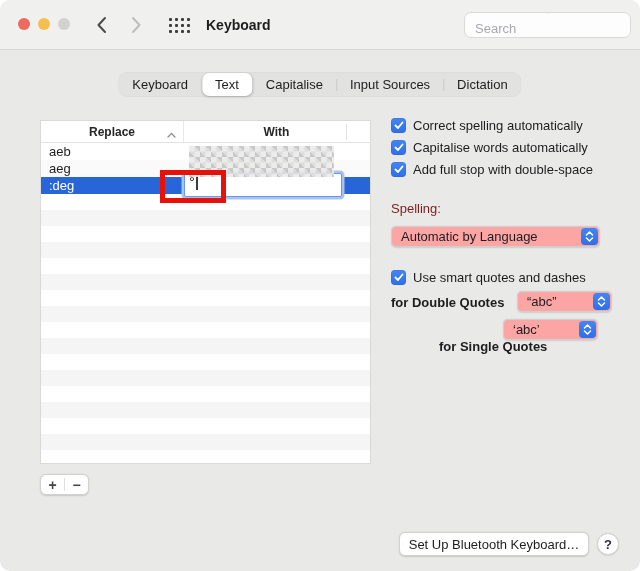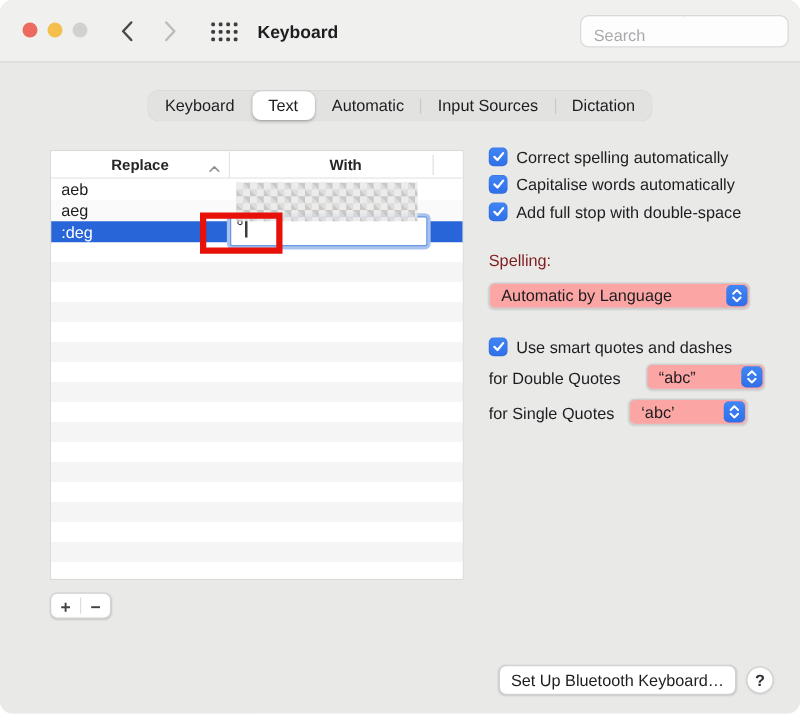--- a/index.html
+++ b/index.html
@@ -111,22 +111,22 @@
     display:flex;align-items:center;padding-left:9px;font-size:13px;color:#1d1d1f;
   }
   .dd-cap{
     position:absolute;right:1px;top:1px;width:17px;height:17px;border-radius:4px;
     background:linear-gradient(#4186f5,#2f6fe8);
     display:flex;align-items:center;justify-content:center;
   }
   #dd-spelling{left:391px;top:226px;width:209px;}
   #dd-double{left:517px;top:291px;width:95px;}
   #dd-single{left:503px;top:319px;width:95px;}
-  .quote-label{position:absolute;left:391px;font-size:13px;color:#1d1d1f;}
-  #lbl-double{top:295px;} #lbl-single{top:323px;}
+  .quote-label{position:absolute;left:391px;font-size:13px;color:#1d1d1f;font-weight:bold;}
+  #lbl-double{top:295px;} #lbl-single{top:339px;margin-left:48px;}
   
   #stepper{
     position:absolute;left:40px;top:474px;width:49px;height:21px;
     background:#ffffff;border:1px solid #d2d2d1;border-radius:6px;
     box-shadow:0 0.5px 1.5px rgba(0,0,0,0.15);
     display:flex;align-items:center;
   }
   .step-btn{width:24px;height:21px;display:flex;align-items:center;justify-content:center;
     font-size:14px;font-weight:600;color:#434345;}
   #step-sep{width:1px;height:13px;background:#dedede;}
@@ -190,21 +190,21 @@
       </svg>
       <input type="text" placeholder="Search" style="">
     </div>
   </div>
 
   <div id="segmented">
     <div class="seg">Keyboard</div>
     <div class="seg-sep hidden"></div>
     <div class="seg selected">Text</div>
     <div class="seg-sep hidden"></div>
-    <div class="seg">Automatic</div>
+    <div class="seg">Capitalise</div>
     <div class="seg-sep"></div>
     <div class="seg">Input Sources</div>
     <div class="seg-sep"></div>
     <div class="seg">Dictation</div>
   </div>
 
   <div id="table">
     <div id="table-header">
       <div id="hdr-replace" class="hdr-cell">Replace</div>
       <div id="sort-icon">

